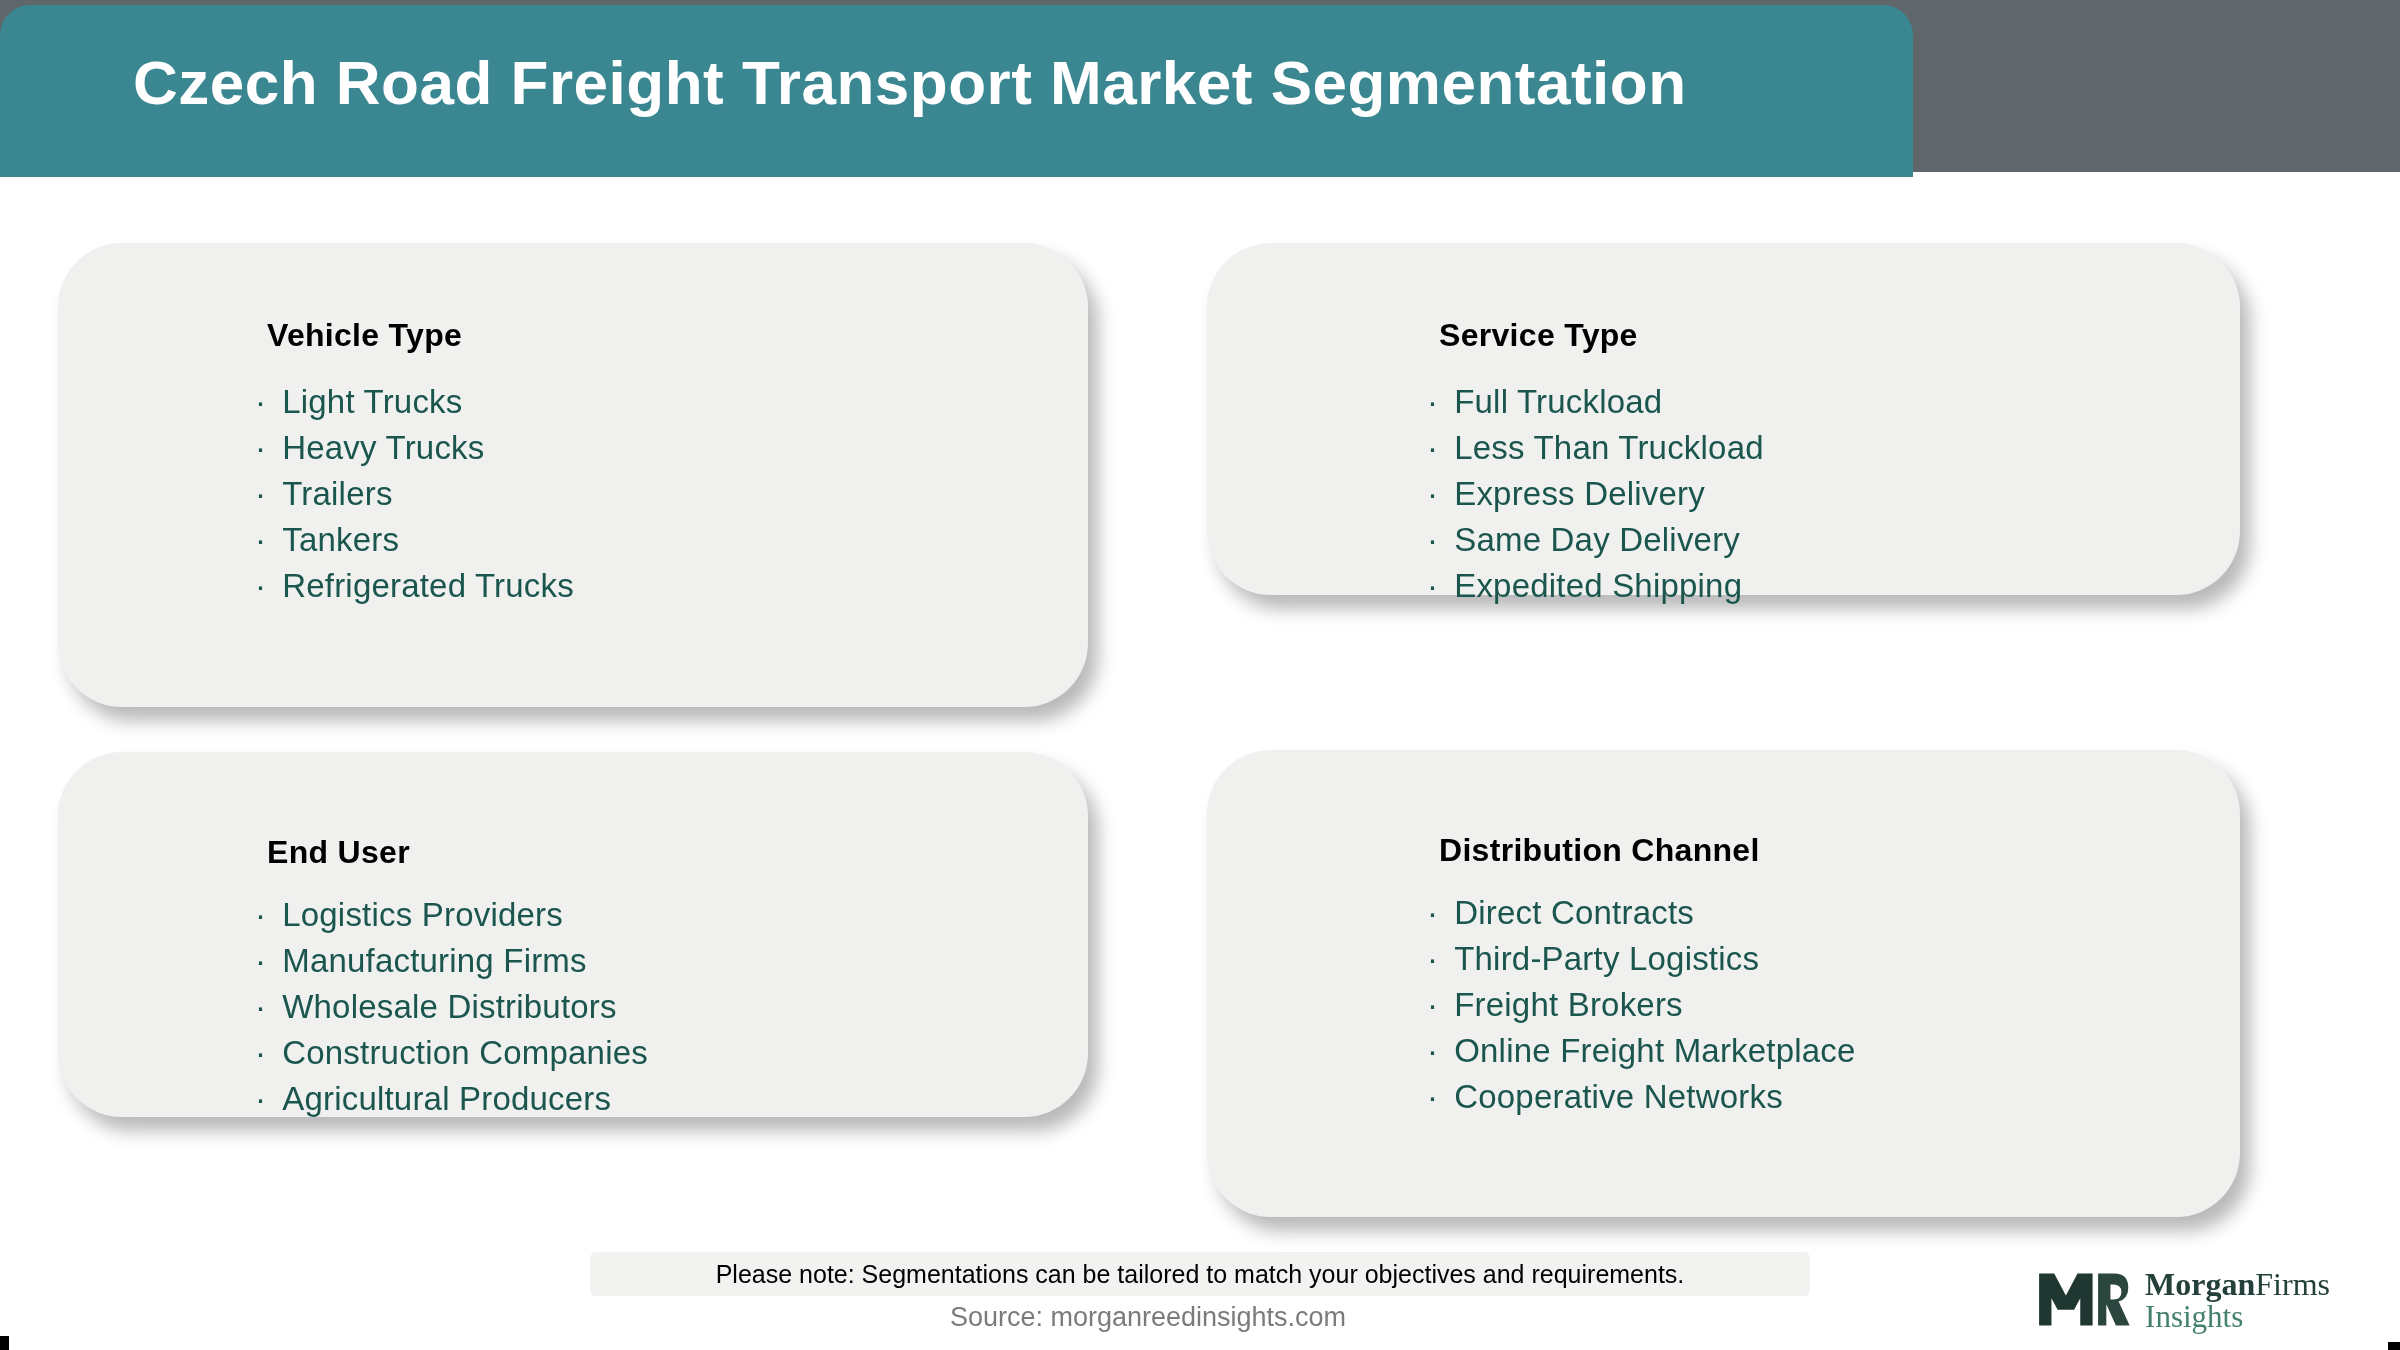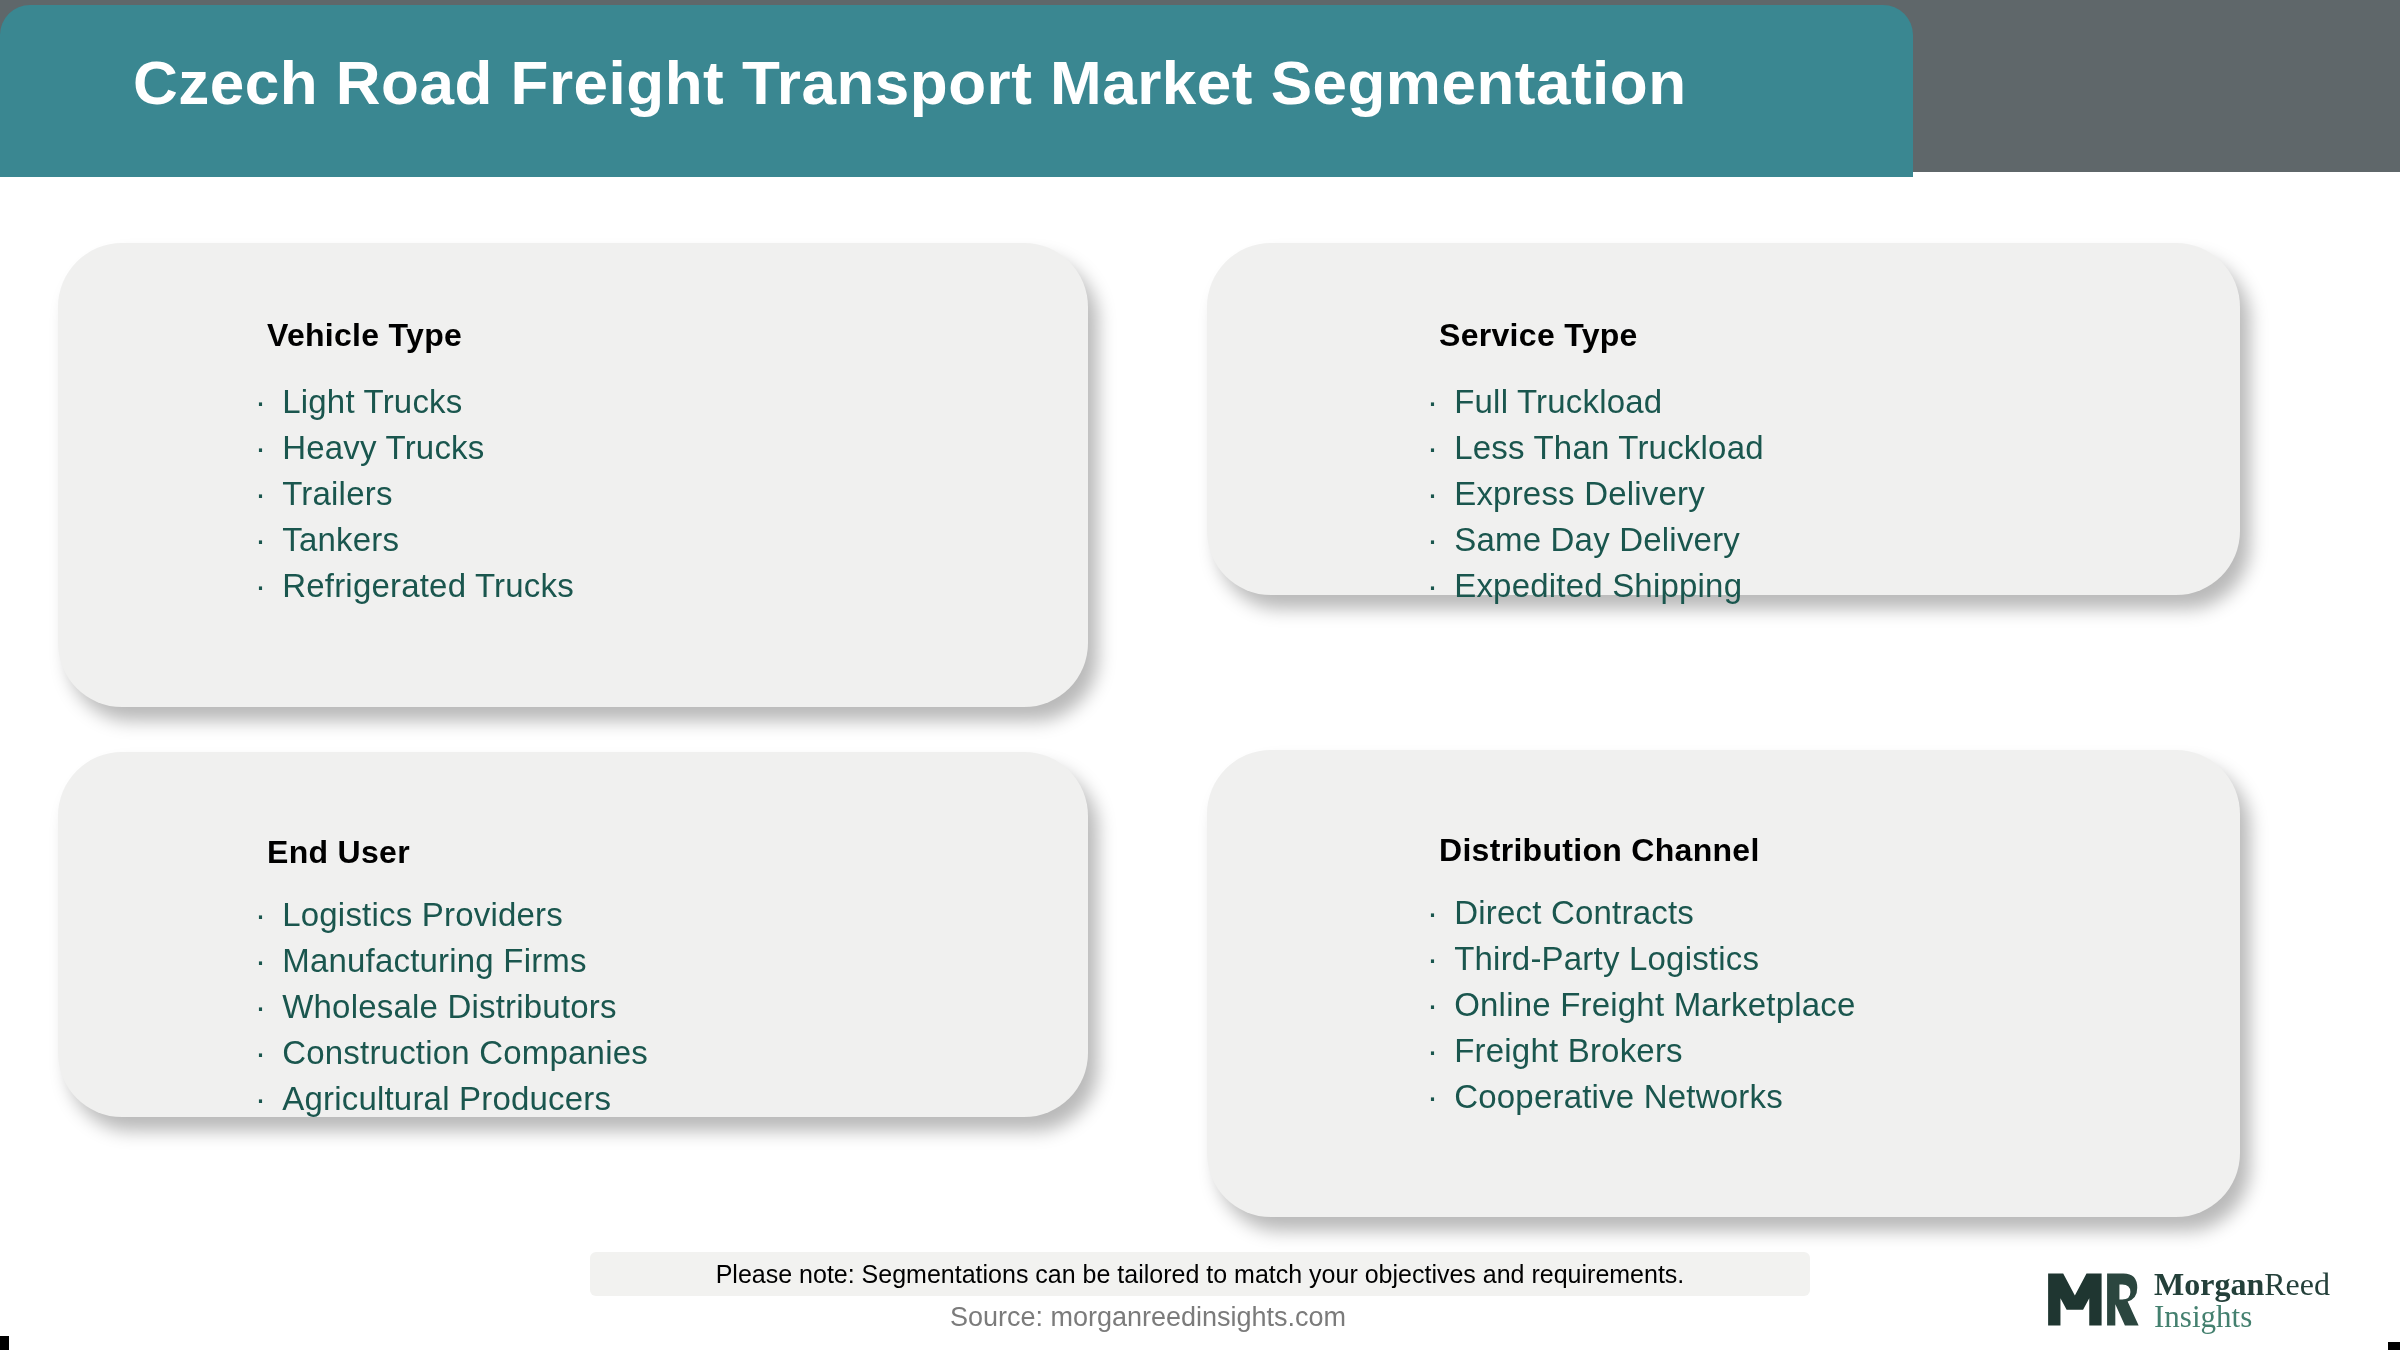--- a/index.html
+++ b/index.html
@@ -101,40 +101,40 @@
         <li>Construction Companies</li>
         <li>Agricultural Producers</li>
       </ul>
   </section>
 
   <section class="card card-4">
     <h2>Distribution Channel</h2>
     <ul>
         <li>Direct Contracts</li>
         <li>Third-Party Logistics</li>
+        <li>Freight Brokers</li>
         <li>Online Freight Marketplace</li>
-        <li>Freight Brokers</li>
         <li>Cooperative Networks</li>
       </ul>
   </section>
 
   <div class="note">
     <span>Please note: Segmentations can be tailored to match your objectives and requirements.</span>
   </div>
 
   <div class="source">Source: morganreedinsights.com</div>
 
   <div class="logo">
     <svg width="96" height="55" viewBox="0 0 140 80" aria-hidden="true">
       <path d="M6 78 V2 H28 L45 34 L62 2 H84 V78 H66 V38 L57 55 H33 L24 38 V78 Z" fill="#1F3631"></path>
       <path fill-rule="evenodd" d="M92 78 V2 h24 q20 0 20 21 q0 16 -14 20 l16 35 h-20 l-14 -31 v31 z M110 18 v22 h4 q12 0 12 -11 q0 -11 -12 -11 z" fill="#2B463F"></path>
     </svg>
     <div class="logo-text">
       <div class="logo-name">
-        <span class="bold">Morgan</span><span>Reed</span>
+        <span class="bold">Morgan</span><span>Firms</span>
       </div>
       <div class="logo-tagline">Insights</div>
     </div>
   </div>
 
   <div class="mark mark-bl"></div>
   <div class="mark mark-br"></div>
 
 </div>
 

